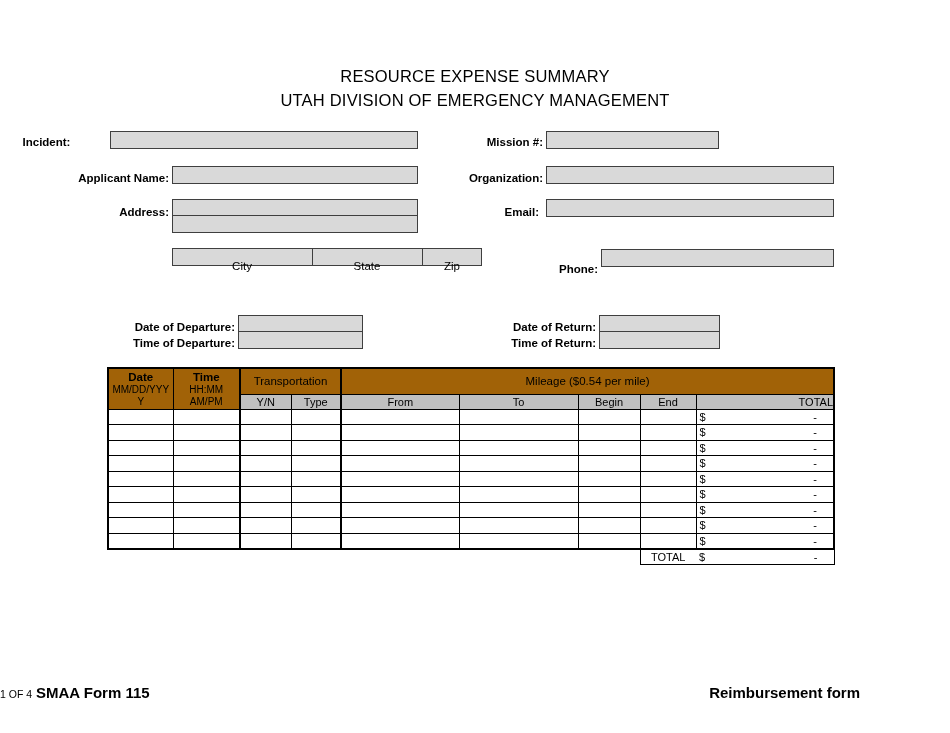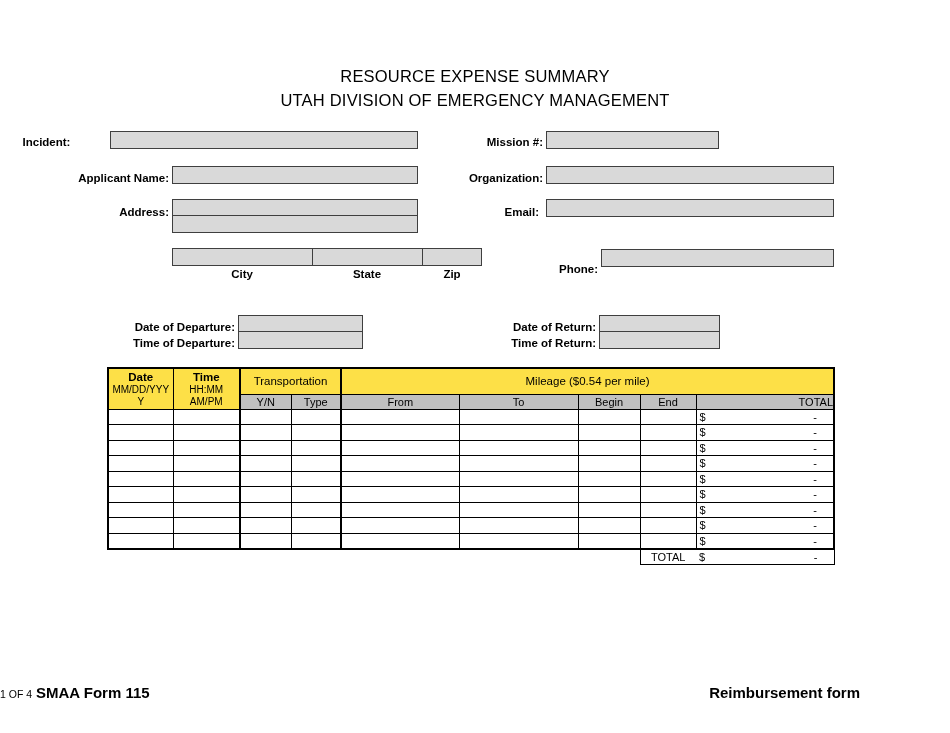--- a/index.html
+++ b/index.html
@@ -60,23 +60,23 @@
     background: #d9d9d9;
     display: flex;
   }
   .csz-cell { height: 100%; box-sizing: border-box; }
   .csz-cell.b { border-right: 1.5px solid #3f3f3f; }
   .csz-city  { width: 140px; }
   .csz-state { width: 110px; }
   .csz-zip   { flex: 1; }
   .csz-caption {
     position: absolute;
-    top: 266px;
+    top: 258px;
     font-size: 11.5px;
-    font-weight: bold;
+    font-weight: normal;
     text-align: center;
     line-height: 16px;
   }
 
   
   .tbl {
     position: absolute;
     left: 107px;
     top: 367px;
     width: 726px;
@@ -84,21 +84,21 @@
     table-layout: fixed;
     font-size: 11px;
   }
   .tbl td, .tbl th {
     border: 1px solid #000;
     padding: 0;
     box-sizing: border-box;
     font-weight: normal;
   }
   .hdr-cell {
-    background: #fde047;
+    background: #a16207;
     text-align: center;
     vertical-align: middle;
   }
   .hdr-strong { font-weight: bold; font-size: 11.5px; }
   .hdr-sub {
     font-weight: normal;
     font-size: 10px;
     line-height: 12px;
   }
   .stack-top { font-weight: bold; font-size: 11.5px; line-height: 14px; }

